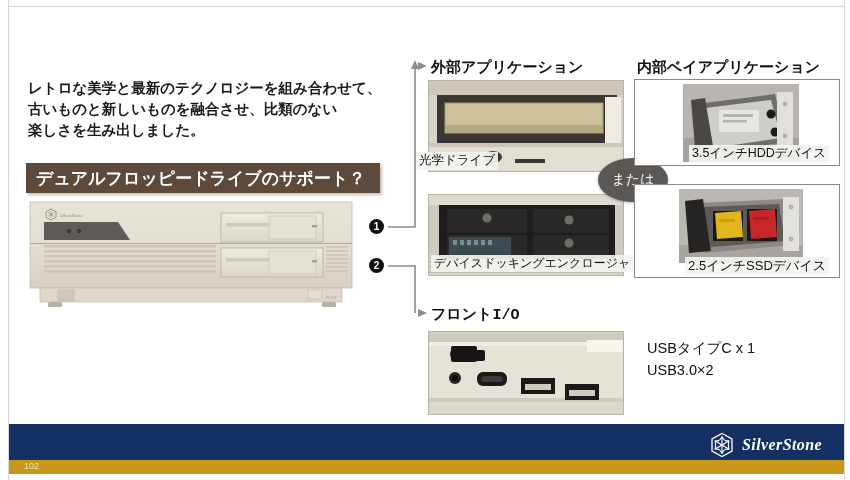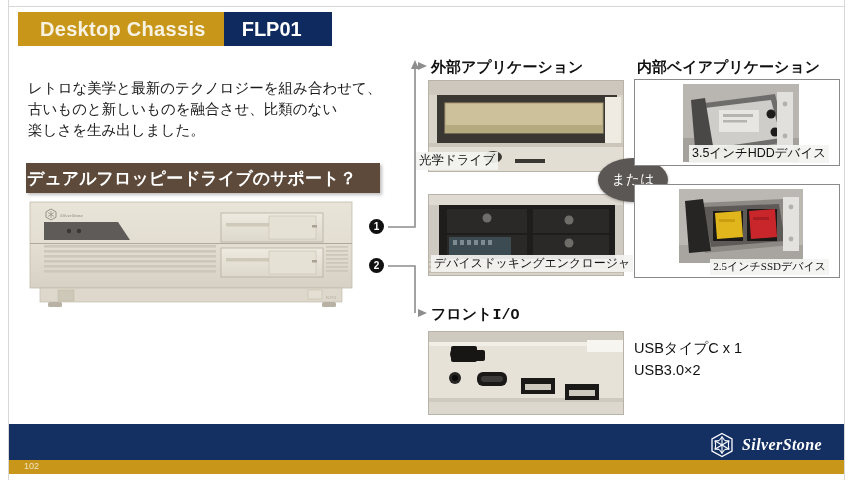--- a/index.html
+++ b/index.html
@@ -31,30 +31,30 @@
     display:flex;align-items:center;padding:0 30px 0 18px;
   }
   .hdr-navy-ext{
     position:absolute;left:247px;top:12px;height:34px;width:597px;
     background:#0f2a5f;z-index:-1;
   }
 
   
   .intro{
     position:absolute;left:28px;top:78px;width:360px;
-    font-size:14.5px;line-height:1.45;color:#1a1a1a;
+    font-size:14.5px;line-height:1.45;color:#1a1a1a;font-weight:bold;
   }
   .intro div{white-space:nowrap;}
 
   
   .banner{
     position:absolute;left:26px;top:163px;width:354px;height:30px;
     background:#5d4a3a;color:#ffffff;
     font-size:17px;font-weight:bold;
-    display:flex;align-items:center;padding-left:1px;
+    display:flex;align-items:center;padding-left:10px;
     box-sizing:border-box;
     box-shadow:2px 2px 3px rgba(0,0,0,.25);
   }
 
   
   .chassis-wrap{position:absolute;left:26px;top:198px;width:340px;height:115px;}
   .chassis{position:absolute;left:0;top:0;width:340px;height:115px;}
 
   
   .marker{
@@ -97,37 +97,37 @@
 
   
   .cap{
     position:absolute;background:rgba(243,243,241,.93);
     color:#111;font-size:12.5px;white-space:nowrap;
     padding:1px 3px;line-height:1.25;
   }
   #cap-odd{left:416px;top:152px;}
   #cap-dock{left:431px;top:255px;font-size:12px;}
   #cap-hdd{right:10px;bottom:2px;font-size:12.5px;}
-  #cap-ssd{right:10px;bottom:2px;font-size:11px;font-family:Liberation Serif, serif;}
+  #cap-ssd{right:10px;bottom:2px;font-size:13px;}
 
   
   .oval{
     position:absolute;left:598px;top:158px;width:70px;height:44px;
     background:#5b5754;border-radius:50%;
     display:flex;align-items:center;justify-content:center;
     color:#fff;font-size:14px;font-weight:normal;
     box-shadow:0 1px 3px rgba(0,0,0,.3);
   }
 
   
   .io-list{
     position:absolute;left:634px;top:337px;
     font-size:14.5px;line-height:1.55;color:#111;
   }
-  .io-list div{white-space:nowrap;}
+  .io-list div{white-space:nowrap;margin-left:13px;}
 
   
   .footer-navy{
     position:absolute;left:9px;top:424px;width:835px;height:36px;background:#143063;
   }
   .footer-gold{
     position:absolute;left:9px;top:460px;width:835px;height:14px;background:#c8971a;
   }
   .page-no{
     position:absolute;left:24px;top:461px;color:#efe2c0;font-size:9px;
@@ -143,24 +143,20 @@
 </head>
 <body>
 
 <div class="slide">
 
   <div class="frame-left"></div>
   <div class="frame-right"></div>
   <div class="frame-top"></div>
 
   <div class="hdr-navy-ext"></div>
-  <div class="hdr">
-    <div class="hdr-gold">Desktop Chassis</div>
-    <div class="hdr-navy">FLP01</div>
-  </div>
 
   <div class="intro">
     <div>レトロな美学と最新のテクノロジーを組み合わせて、</div>
     <div>古いものと新しいものを融合させ、比類のない</div>
     <div>楽しさを生み出しました。</div>
   </div>
 
   <div class="banner">デュアルフロッピードライブのサポート？</div>
 
   <div class="chassis-wrap">

